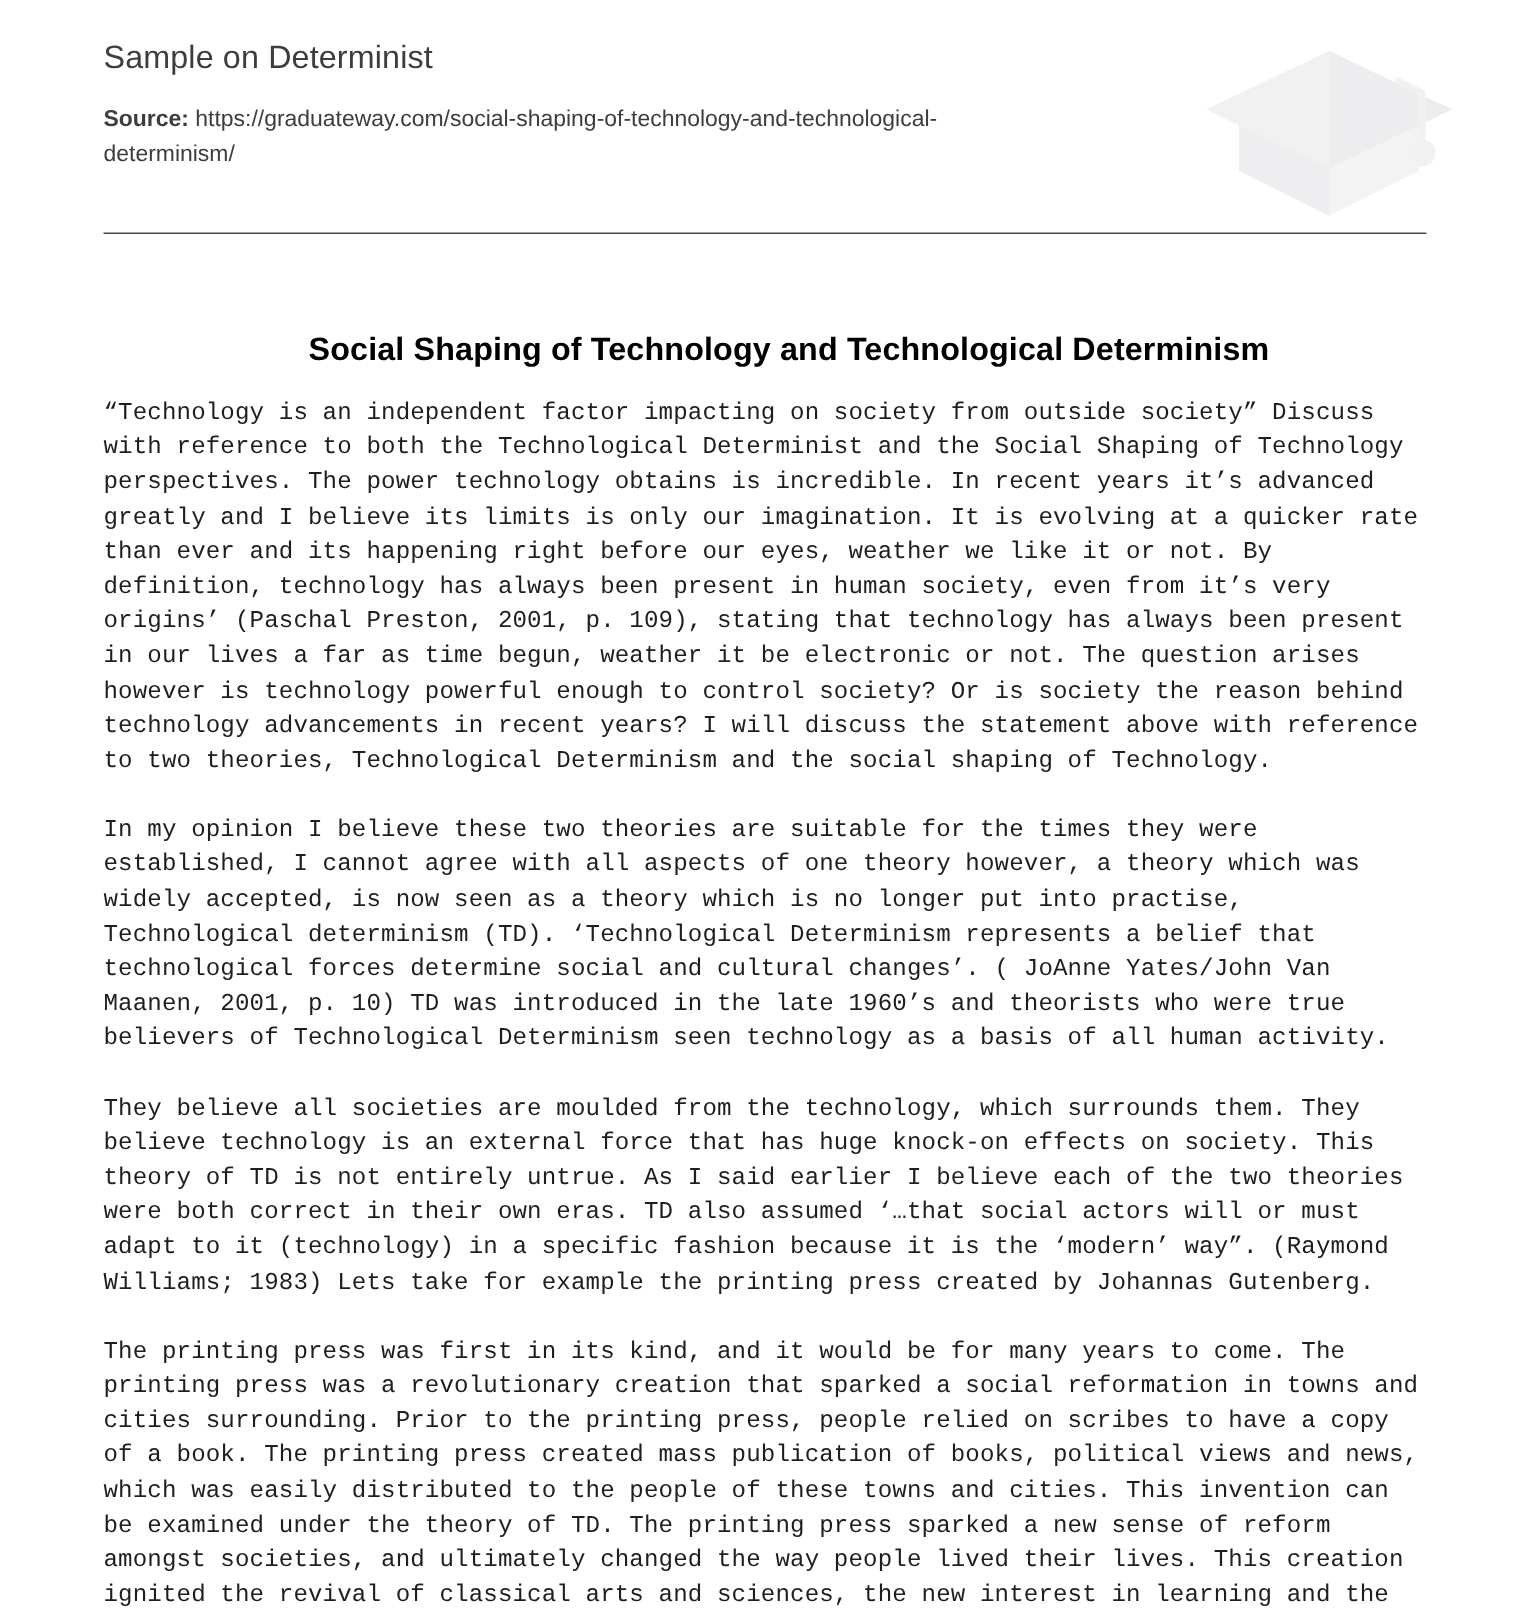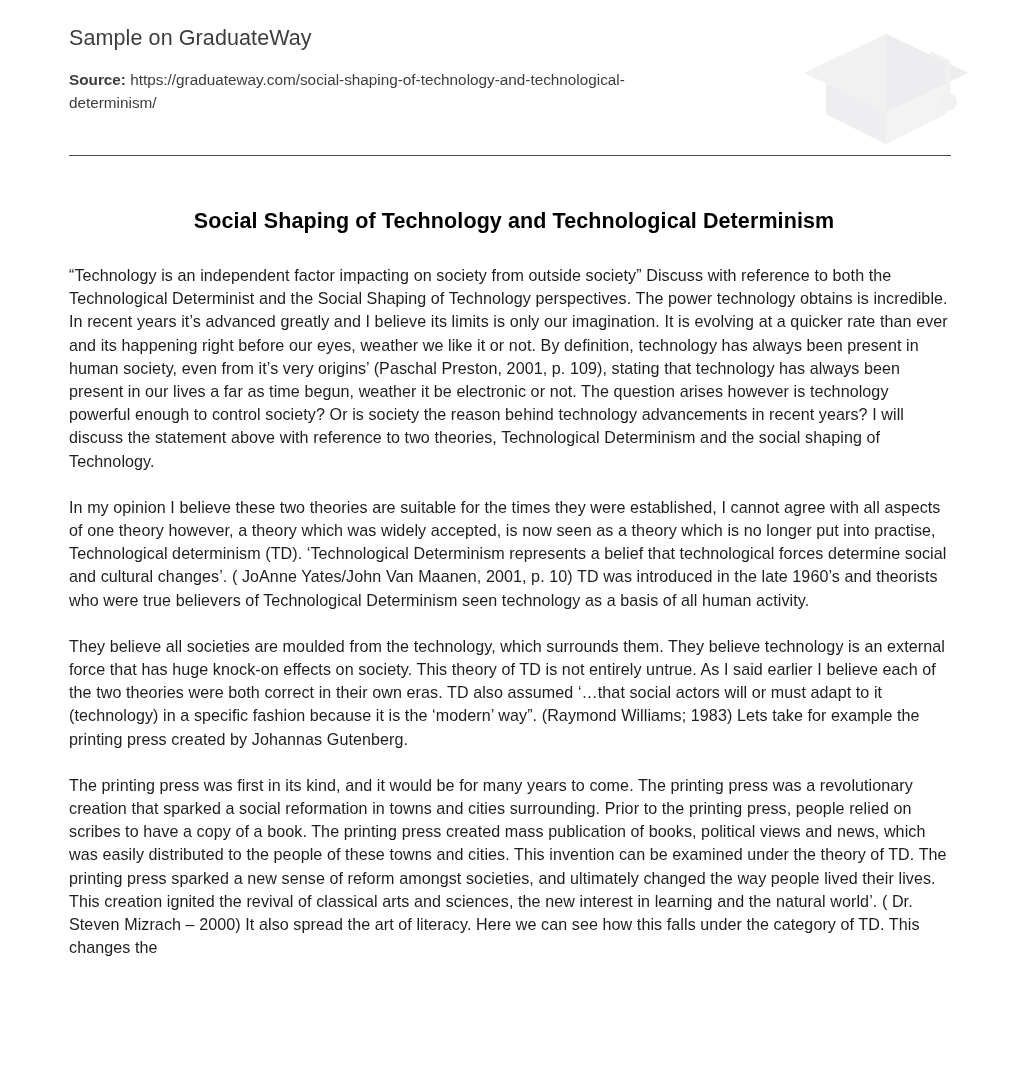--- a/index.html
+++ b/index.html
@@ -85,49 +85,50 @@
     position: absolute;
     left: 69px;
     top: 203px;
     width: 882px;
     text-align: center;
     font-size: 21.5px;
     line-height: 28px;
     font-weight: 700;
     color: #000000;
     letter-spacing: 0.1px;
-    margin: 4px;
+    margin: 16px;
   }
 
   
   .body-content {
     position: absolute;
     left: 69px;
     top: 264px;
     width: 884px;
   }
 
   .body-content p {
     margin: 0 0 23px 0;
     padding: 0;
     font-size: 16.1px;
     line-height: 23.2px;
     color: #1e1e1e;
     text-align: left;
     letter-spacing: 0.005em;
+    font-family: Liberation Mono, monospace;
   }
   .body-content p:last-child { margin-bottom: 0; }
 </style>
 </head>
 <body>
 
 <div class="page">
 
   <div class="header">
-    <div class="site-title">Sample on GraduateWay</div>
+    <div class="site-title">Sample on Determinist</div>
     <div class="source-line">
       <span class="source-label">Source:</span><span>&nbsp;</span><span class="source-url">https://graduateway.com/social-shaping-of-technology-and-technological-determinism/</span>
     </div>
   </div>
 
   <div class="logo-wrap">
     <svg viewBox="0 0 180 120" xmlns="http://www.w3.org/2000/svg">
 
       <polygon points="30,47 90,76 150,47 150,88 90,118 30,88" fill="#f3f3f4"></polygon>
       <polygon points="30,47 90,76 90,118 30,88" fill="#eeeef0"></polygon>

